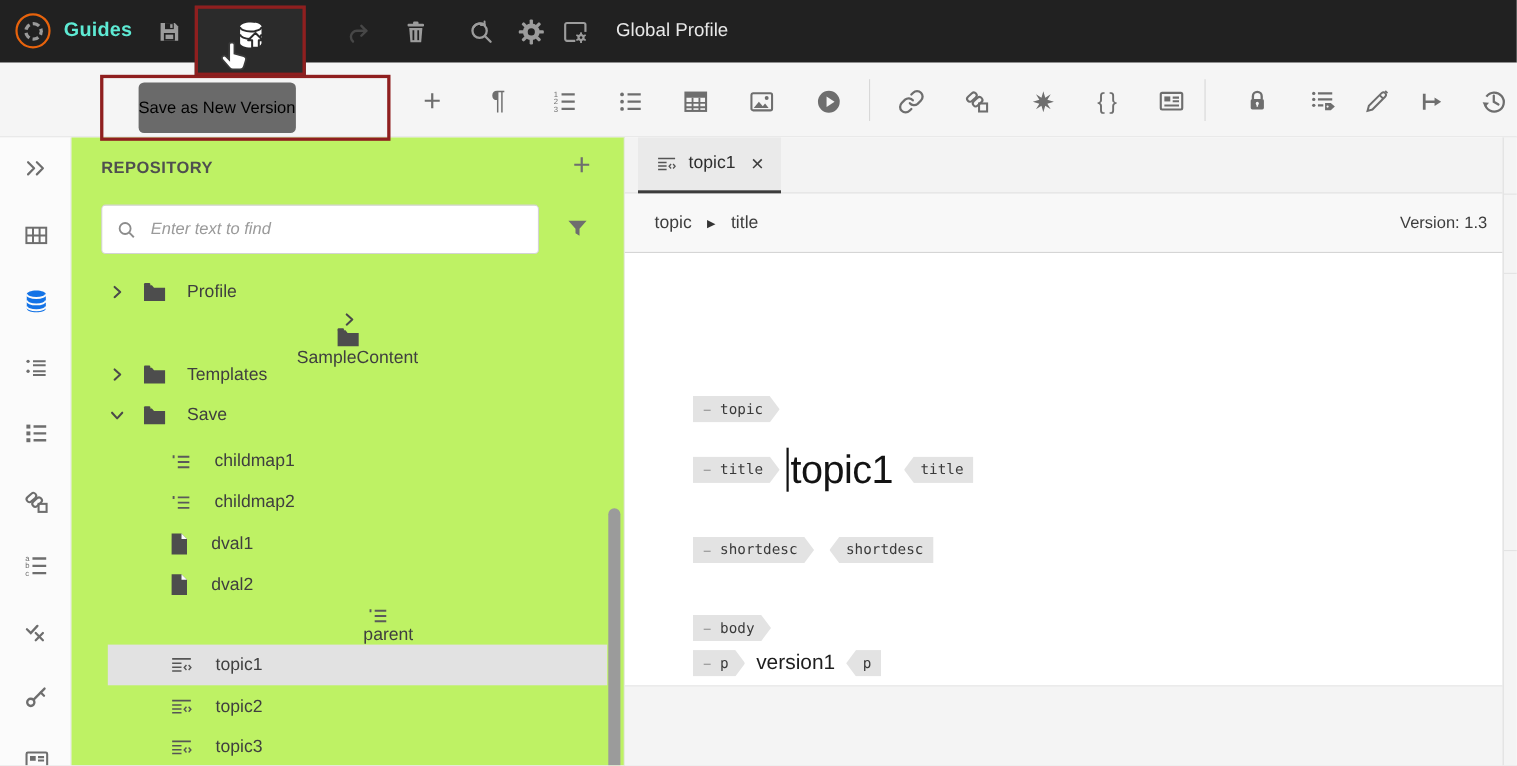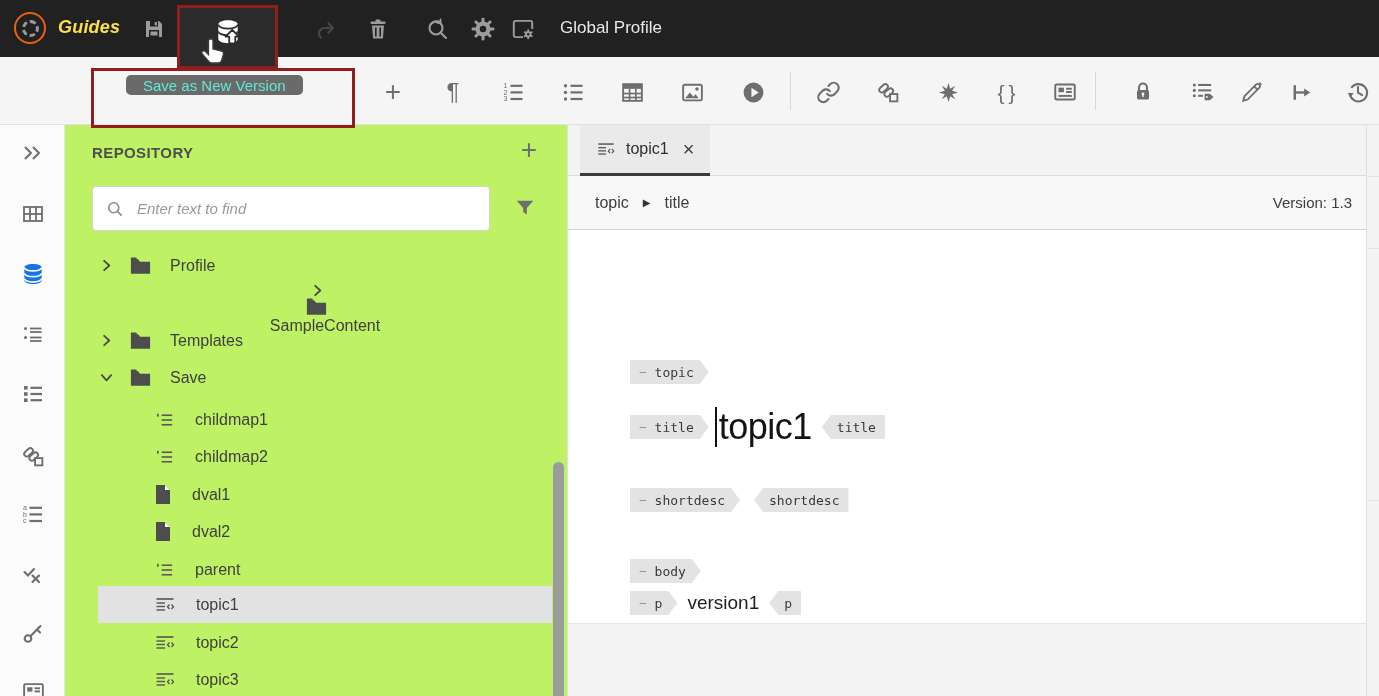--- a/index.html
+++ b/index.html
@@ -5,35 +5,35 @@
   html,body{margin:0;padding:0;background:#dcdcdc;font-family:"Liberation Sans",sans-serif;}
   .app{position:relative;width:1379px;height:696px;background:#fff;overflow:hidden;
        font-family:"Liberation Sans",sans-serif;-webkit-font-smoothing:antialiased;}
   svg{display:block;}
 
   
   .topbar{position:absolute;left:0;top:0;width:1379px;height:57px;background:#212121;}
   .logo{position:absolute;left:14px;top:12px;width:32px;height:32px;border:2px solid #e8630c;
         border-radius:50%;box-sizing:border-box;display:flex;align-items:center;justify-content:center;}
   .logo i{display:block;width:17px;height:17px;border:3px dashed #9a9a9a;border-radius:50%;box-sizing:border-box;}
-  .brand{position:absolute;left:58px;top:17px;color:#fde047;font-size:18px;font-weight:700;letter-spacing:.2px;font-style:italic;}
+  .brand{position:absolute;left:58px;top:17px;color:#5eead4;font-size:18px;font-weight:700;letter-spacing:.2px;}
   .tb-ic{position:absolute;top:16px;width:26px;height:26px;display:flex;align-items:center;justify-content:center;cursor:pointer;}
   .gp-label{position:absolute;left:560px;top:18px;color:#e8e8e8;font-size:17px;}
 
   
   .hl-btn{position:absolute;left:177px;top:5px;width:101px;height:64px;background:#2b2b2b;
           border:3px solid #8f1f1f;box-sizing:border-box;z-index:40;}
   .hl-btn svg{margin:8px auto 0;}
   .hand-cursor{position:absolute;left:198px;top:36px;z-index:60;}
 
   
   .anno2{position:absolute;left:91px;top:68px;width:264px;height:60px;border:3px solid #8f1f1f;
          box-sizing:border-box;z-index:35;pointer-events:none;}
-  .tooltip{position:absolute;left:126px;top:75px;height:20px;padding:0 17px;background:#6a6a6a;border-radius:5px;
-           color:#5eead4;font-size:15px;display:flex;align-items:center;z-index:36;white-space:nowrap;}
+  .tooltip{position:absolute;left:126px;top:75px;height:46px;padding:0 0;background:#6a6a6a;border-radius:5px;
+           color:#000000;font-size:15px;display:flex;align-items:center;z-index:36;white-space:nowrap;}
 
   
   .toolbar2{position:absolute;left:0;top:57px;width:1379px;height:68px;background:#f5f5f5;
             border-bottom:1px solid #e1e1e1;box-sizing:border-box;}
   .t2-ic{position:absolute;top:22px;width:26px;height:26px;display:flex;align-items:center;justify-content:center;
          color:#6e6e6e;cursor:pointer;}
   .t2-sep{position:absolute;top:15px;width:1px;height:38px;background:#d8d8d8;}
   .glyph{font-size:24px;color:#6e6e6e;line-height:1;}
 
   
@@ -611,21 +611,21 @@
     </div>
     <div class="trow child" style="top:388px;">
       <span class="ticon">
           <svg width="18" height="21" viewBox="0 0 18 21">
             <path d="M2 1h9l5 5v14H2z" fill="#4d4d4d"></path>
             <path d="M11 1l5 5h-5z" fill="#fcfcfc"></path>
           </svg>
         </span>
       <span class="tlabel">dval2</span>
     </div>
-    <div class="trow child" style="top:426px;">
+    <div class="trow child" style="top:426px;flex-direction:column;">
       <span class="ticon">
           <svg width="21" height="18" viewBox="0 0 22 18">
             <line x1="4" y1="2.5" x2="4" y2="5.5" stroke="#5a5a5a" stroke-width="1.8"></line>
             <g stroke="#5a5a5a" stroke-width="1.7">
               <line x1="8" y1="4" x2="19" y2="4"></line>
               <line x1="8" y1="9" x2="19" y2="9"></line>
               <line x1="8" y1="14" x2="19" y2="14"></line>
             </g>
           </svg>
         </span>

